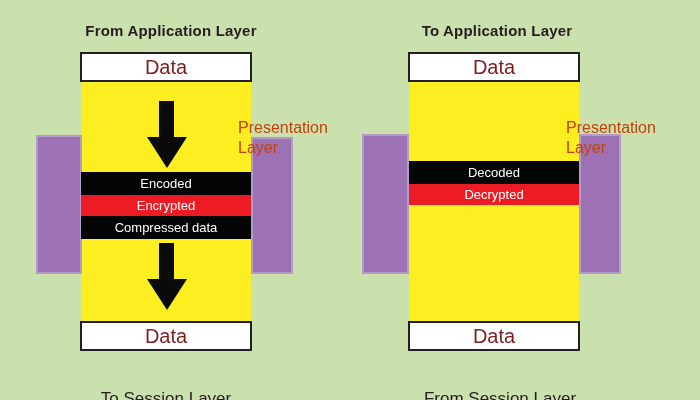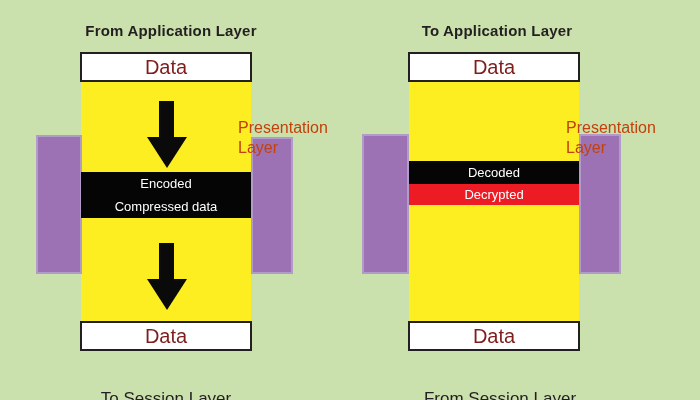--- a/index.html
+++ b/index.html
@@ -65,20 +65,21 @@
       <span>Data</span>
     </div>
 
     <div class="abs arrow" style="left:147px;top:101px;width:40px;height:68px;">
       <div class="shaft"></div>
       <div class="head"></div>
     </div>
 
     <div class="abs bands" style="left:81px;top:172px;width:170px;">
       <div class="band">Encoded</div>
+      <div class="band band-red">Encrypted</div>
       <div class="band">Compressed data</div>
     </div>
 
     <div class="abs arrow" style="left:147px;top:243px;width:40px;height:68px;">
       <div class="shaft"></div>
       <div class="head"></div>
     </div>
 
     <div class="abs data-box" style="left:80px;top:321px;">
       <span>Data</span>

